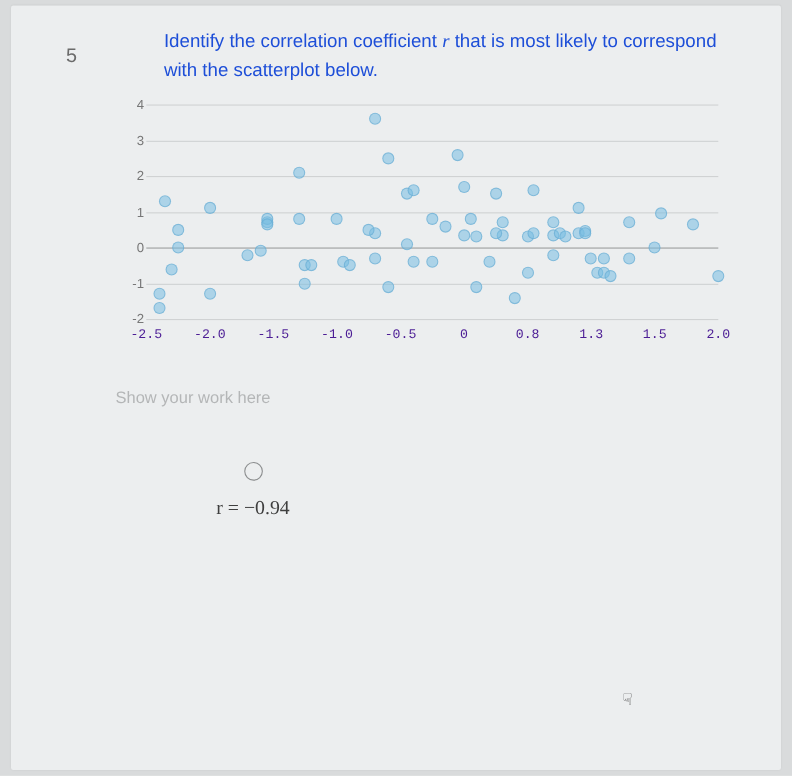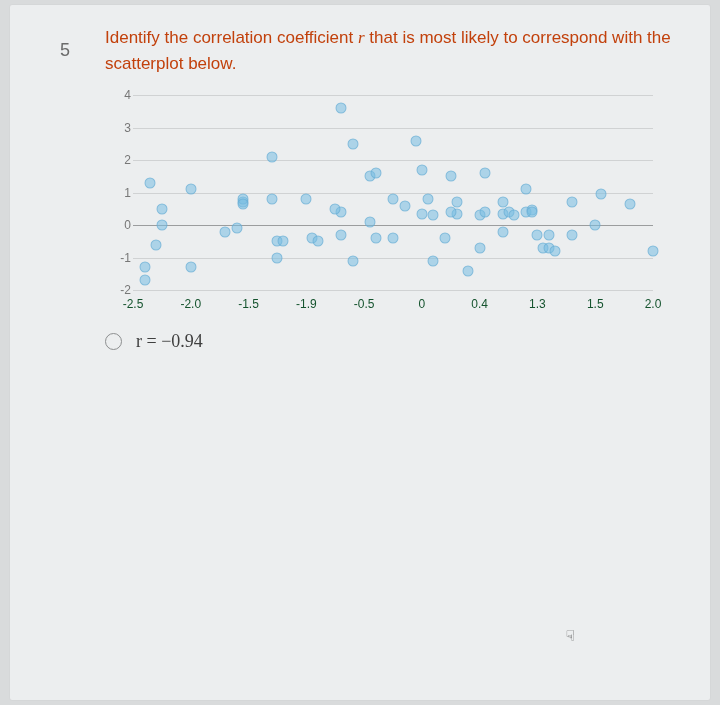--- a/index.html
+++ b/index.html
@@ -32,23 +32,24 @@
   .qcard {
     position: absolute;
     left: 95px;
     top: 20px;
     width: 590px;
     height: 660px;
   }
   .prompt {
     font-size: 17px;
     line-height: 26px;
-    color: #c2410c;
+    color: #1d4ed8;
     padding-right: 20px;
     margin-bottom: 14px;
+    margin-left: 44px;
   }
   .prompt i {
     font-style: italic;
     font-family: Georgia, 'Times New Roman', serif;
   }
   .plot {
     position: relative;
     width: 560px;
     height: 230px;
     margin-top: 4px;
@@ -67,22 +68,23 @@
     font-size: 12px;
     color: #777;
     text-align: right;
     width: 18px;
     transform: translateY(-50%);
   }
   .xtick-lbl {
     position: absolute;
     top: 206px;
     font-size: 12px;
-    color: #14532d;
+    color: #4c1d95;
     transform: translateX(-50%);
+    font-family: Liberation Mono, monospace;
   }
   .xtick-lbl:first-of-type { transform: translateX(0); }
   .gridline {
     position: absolute;
     left: 28px;
     width: 520px;
     height: 1px;
     background: #d0d2d3;
   }
   .axline0 {
@@ -114,20 +116,21 @@
     gap: 18px 24px;
     margin-top: 10px;
   }
   .answer {
     width: 250px;
     display: flex;
     align-items: center;
     gap: 14px;
     cursor: default;
     margin-bottom: 12px;
+    flex-direction: column;
   }
   .radio {
     width: 15px;
     height: 15px;
     border: 1.5px solid #8c8e8f;
     border-radius: 50%;
     flex: 0 0 15px;
   }
   .answer span {
     font-family: Georgia, 'Times New Roman', serif;
@@ -166,24 +169,24 @@
         <div class="ytick-lbl" style="top: 101.5px;">1</div>
         <div class="gridline" style="top: 69px;"></div>
         <div class="ytick-lbl" style="top: 69px;">2</div>
         <div class="gridline" style="top: 36.5px;"></div>
         <div class="ytick-lbl" style="top: 36.5px;">3</div>
         <div class="gridline" style="top: 4px;"></div>
         <div class="ytick-lbl" style="top: 4px;">4</div>
         <div class="xtick-lbl" style="left: 28px;">-2.5</div>
         <div class="xtick-lbl" style="left: 85.7778px;">-2.0</div>
         <div class="xtick-lbl" style="left: 143.556px;">-1.5</div>
-        <div class="xtick-lbl" style="left: 201.333px;">-1.9</div>
+        <div class="xtick-lbl" style="left: 201.333px;">-1.0</div>
         <div class="xtick-lbl" style="left: 259.111px;">-0.5</div>
         <div class="xtick-lbl" style="left: 316.889px;">0</div>
-        <div class="xtick-lbl" style="left: 374.667px;">0.4</div>
+        <div class="xtick-lbl" style="left: 374.667px;">0.8</div>
         <div class="xtick-lbl" style="left: 432.444px;">1.3</div>
         <div class="xtick-lbl" style="left: 490.222px;">1.5</div>
         <div class="xtick-lbl" style="left: 548px;">2.0</div>
         <div class="point" style="left: 45.3333px; top: 91.75px;"></div>
         <div class="point" style="left: 51.1111px; top: 153.5px;"></div>
         <div class="point" style="left: 39.5556px; top: 176.25px;"></div>
         <div class="point" style="left: 39.5556px; top: 189.25px;"></div>
         <div class="point" style="left: 56.8889px; top: 117.75px;"></div>
         <div class="point" style="left: 56.8889px; top: 134px;"></div>
         <div class="point" style="left: 85.7778px; top: 98.25px;"></div>
@@ -245,20 +248,21 @@
         <div class="point" style="left: 449.778px; top: 160px;"></div>
         <div class="point" style="left: 444px; top: 143.75px;"></div>
         <div class="point" style="left: 467.111px; top: 111.25px;"></div>
         <div class="point" style="left: 467.111px; top: 143.75px;"></div>
         <div class="point" style="left: 496px; top: 103.125px;"></div>
         <div class="point" style="left: 490.222px; top: 134px;"></div>
         <div class="point" style="left: 524.889px; top: 112.875px;"></div>
         <div class="point" style="left: 548px; top: 160px;"></div>
       </div>
 
+    <div class="show-work">Show your work here</div>
 
     <div class="answers">
       <div class="answer">
         <div class="radio"></div>
         <span>r = −0.94</span>
       </div>
     </div>
 
     <div class="cursor-icon">☟</div>
   </div>

